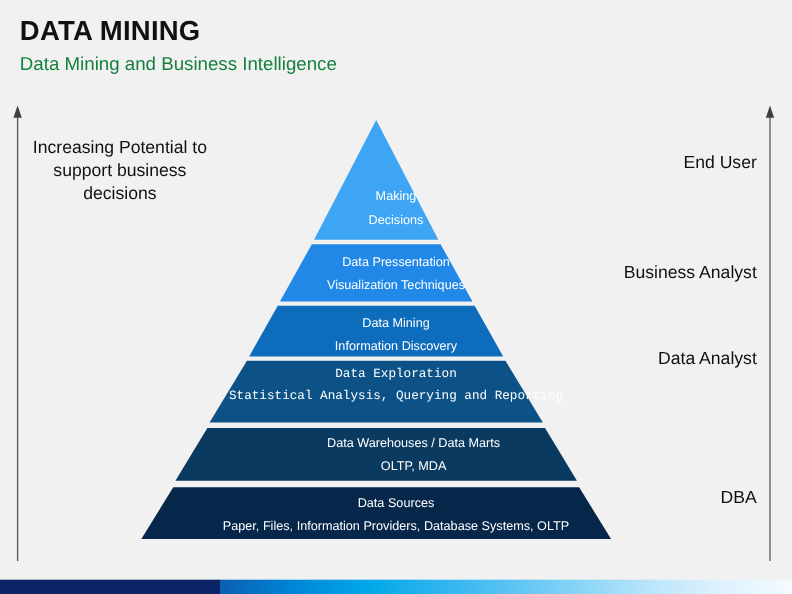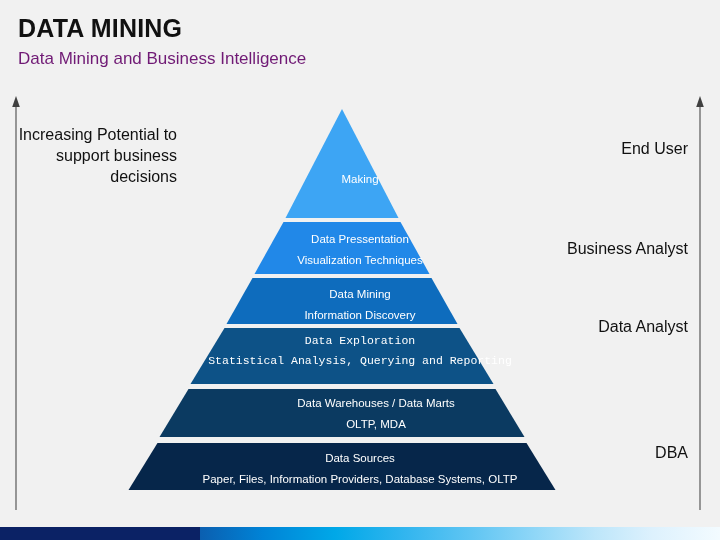--- a/index.html
+++ b/index.html
@@ -30,21 +30,21 @@
     color: #111111;
     letter-spacing: 0.2px;
     white-space: nowrap;
   }
   #subtitle {
     position: absolute;
     left: 18px;
     top: 49px;
     font-size: 17px;
     font-weight: normal;
-    color: #701a75;
+    color: #15803d;
     white-space: nowrap;
   }
 
   
   .axis-arrow {
     position: absolute;
     top: 96px;
     width: 16px;
     height: 414px;
   }
@@ -52,24 +52,24 @@
   #arrow-right { left: 692px; }
 
   
   .side-label {
     position: absolute;
     font-size: 16px;
     color: #111111;
     white-space: nowrap;
   }
   #label-left {
-    left: 9px;
+    left: 25px;
     top: 124px;
     width: 168px;
-    text-align: right;
+    text-align: center;
     line-height: 21px;
     white-space: normal;
   }
   .right-label {
     right: 32px;
     text-align: right;
   }
   #right-end-user        { top: 140px; }
   #right-business-analyst{ top: 240px; }
   #right-data-analyst    { top: 318px; }
@@ -168,20 +168,21 @@
 
     <polygon id="seg-3" points="224.5,328 459.5,328 493.5,384 190.5,384" fill="#0d5287"></polygon>
 
     <polygon id="seg-4" points="188.5,389 495.5,389 524.5,437 159.5,437" fill="#0b3a61"></polygon>
 
     <polygon id="seg-5" points="157.5,443 526.5,443 555.5,490 128.5,490" fill="#06264a"></polygon>
   </svg>
 
   <div id="txt-0" class="band-text">
     <span class="l1">Making</span>
+    <span class="l2">Decisions</span>
   </div>
   <div id="txt-1" class="band-text">
     <span class="l1">Data Pressentation</span>
     <span class="l2">Visualization Techniques</span>
   </div>
   <div id="txt-2" class="band-text">
     <span class="l1">Data Mining</span>
     <span class="l2">Information Discovery</span>
   </div>
   <div id="txt-3" class="band-text">

